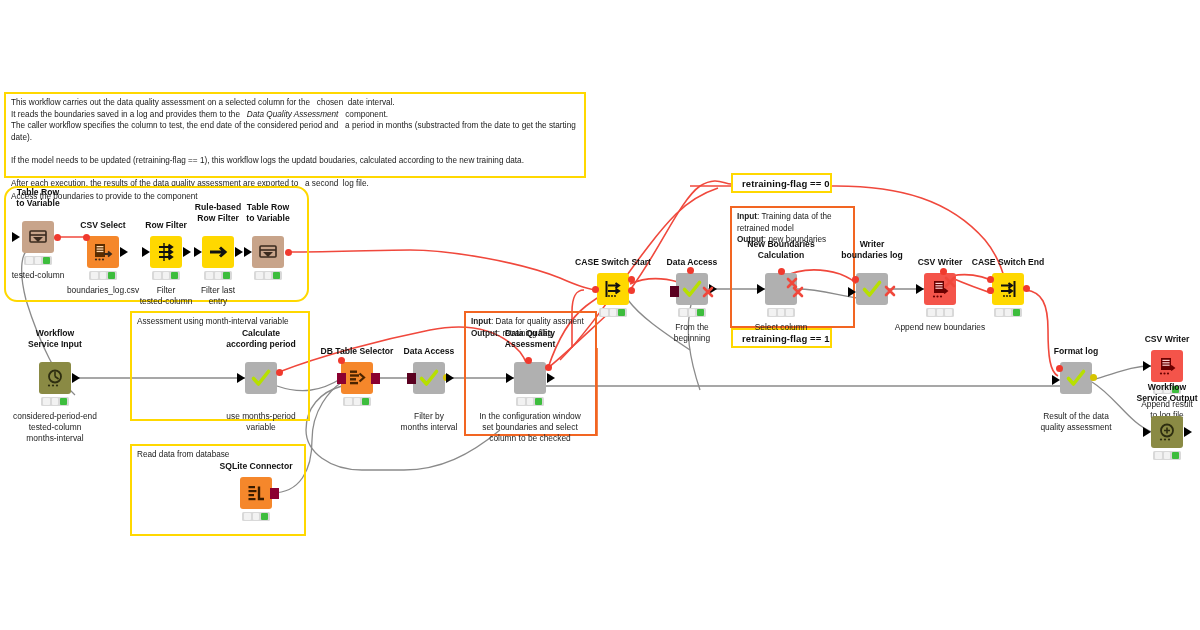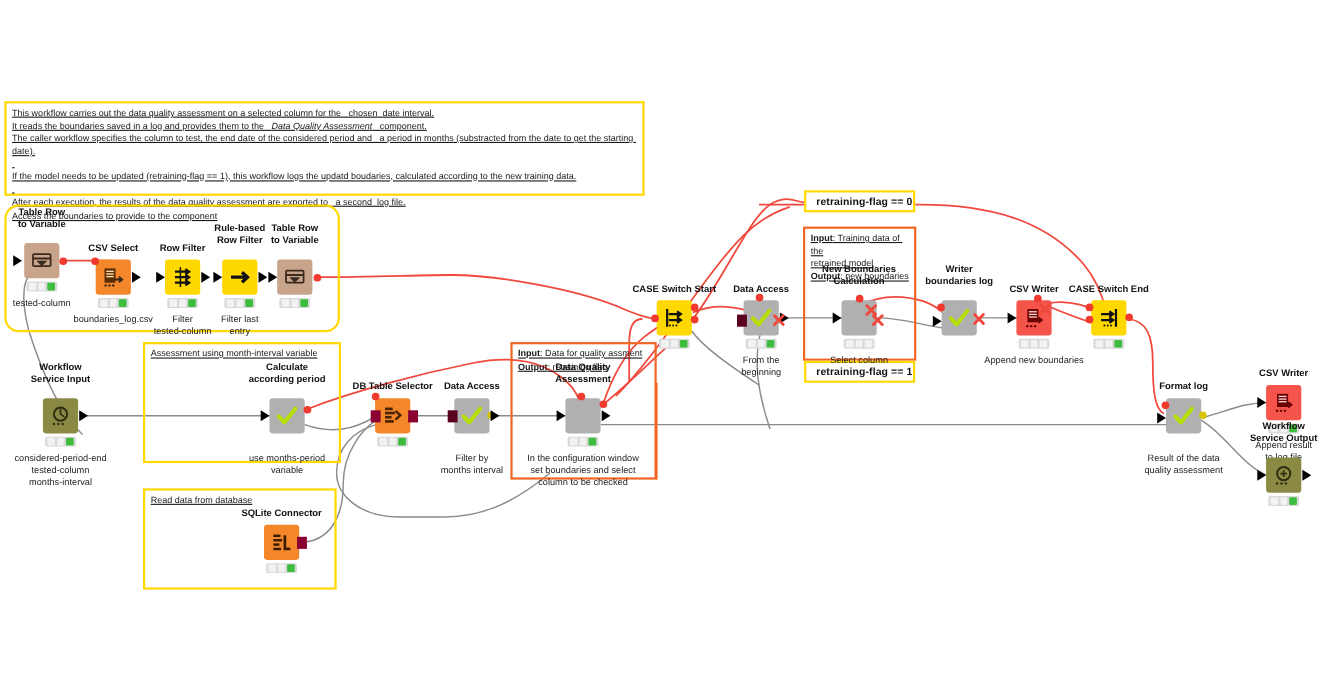--- a/index.html
+++ b/index.html
@@ -21,21 +21,20 @@
   
   .anno {
     position: absolute;
     box-sizing: border-box;
     background: transparent;
     font-size: 8.2px;
     line-height: 11.5px;
     color: #1a1a1a;
     padding: 3px 4px 3px 5px;
     white-space: pre-wrap;
-    text-decoration: underline;
   }
   .anno.yellow { border: 2px solid #ffd800; }
   .anno.orange { border: 2px solid #f26522; }
   .anno-title {
     position: absolute;
     box-sizing: border-box;
     border: 2px solid #ffd800;
     background: #ffffff;
     font-size: 9.5px;
     font-weight: bold;
@@ -252,21 +251,21 @@
       <path d="M597,348 L597,436"></path>
     </g>
   </svg>
 
   <div id="annotation-layer">
       <div class="anno yellow" style="left: 4px; top: 92px; width: 582px; height: 86px;"><div>This workflow carries out the data quality assessment on a selected column for the   chosen  date interval.</div><div>It reads the boundaries saved in a log and provides them to the   <i>Data Quality Assessment</i>   component.</div><div>The caller workflow specifies the column to test, the end date of the considered period and   a period in months (substracted from the date to get the starting date).</div><div>&nbsp;</div><div>If the model needs to be updated (retraining-flag == 1), this workflow logs the updatd boudaries, calculated according to the new training data.</div><div>&nbsp;</div><div>After each execution, the results of the data quality assessment are exported to   a second  log file.</div></div>
       <div class="anno yellow" style="left: 4px; top: 186px; width: 305px; height: 116px; border-radius: 13px;"><div>Access the boundaries to provide to the component</div></div>
       <div class="anno yellow" style="left: 130px; top: 311px; width: 180px; height: 110px;"><div>Assessment using month-interval variable</div></div>
       <div class="anno yellow" style="left: 130px; top: 444px; width: 176px; height: 92px;"><div>Read data from database</div></div>
       <div class="anno orange" style="left: 464px; top: 311px; width: 133px; height: 125px;"><div><b>Input</b>: Data for quality assment</div><div><b>Output</b>: retraining flag</div></div>
-      <div class="anno orange" style="left: 730px; top: 206px; width: 103px; height: 122px;"><div><b>Input</b>: Training data of the</div><div>retrained model</div><div><b>Output</b>: new boundaries</div></div>
+      <div class="anno orange" style="left: 730px; top: 206px; width: 125px; height: 122px;"><div><b>Input</b>: Training data of the</div><div>retrained model</div><div><b>Output</b>: new boundaries</div></div>
       <div class="anno-title" style="left: 731px; top: 173px; width: 101px; height: 20px;">retraining-flag == 0</div>
       <div class="anno-title" style="left: 731px; top: 328px; width: 101px; height: 20px;">retraining-flag == 1</div>
     </div>
 
   <div id="node-layer">
       <div class="node" style="left: 38px; top: 237px;">
         <div class="nlabel">Table Row
 to Variable</div>
         <div class="nbox" style="background: rgb(200, 164, 138);">
           <svg width="22" height="22" viewBox="0 0 22 22">

